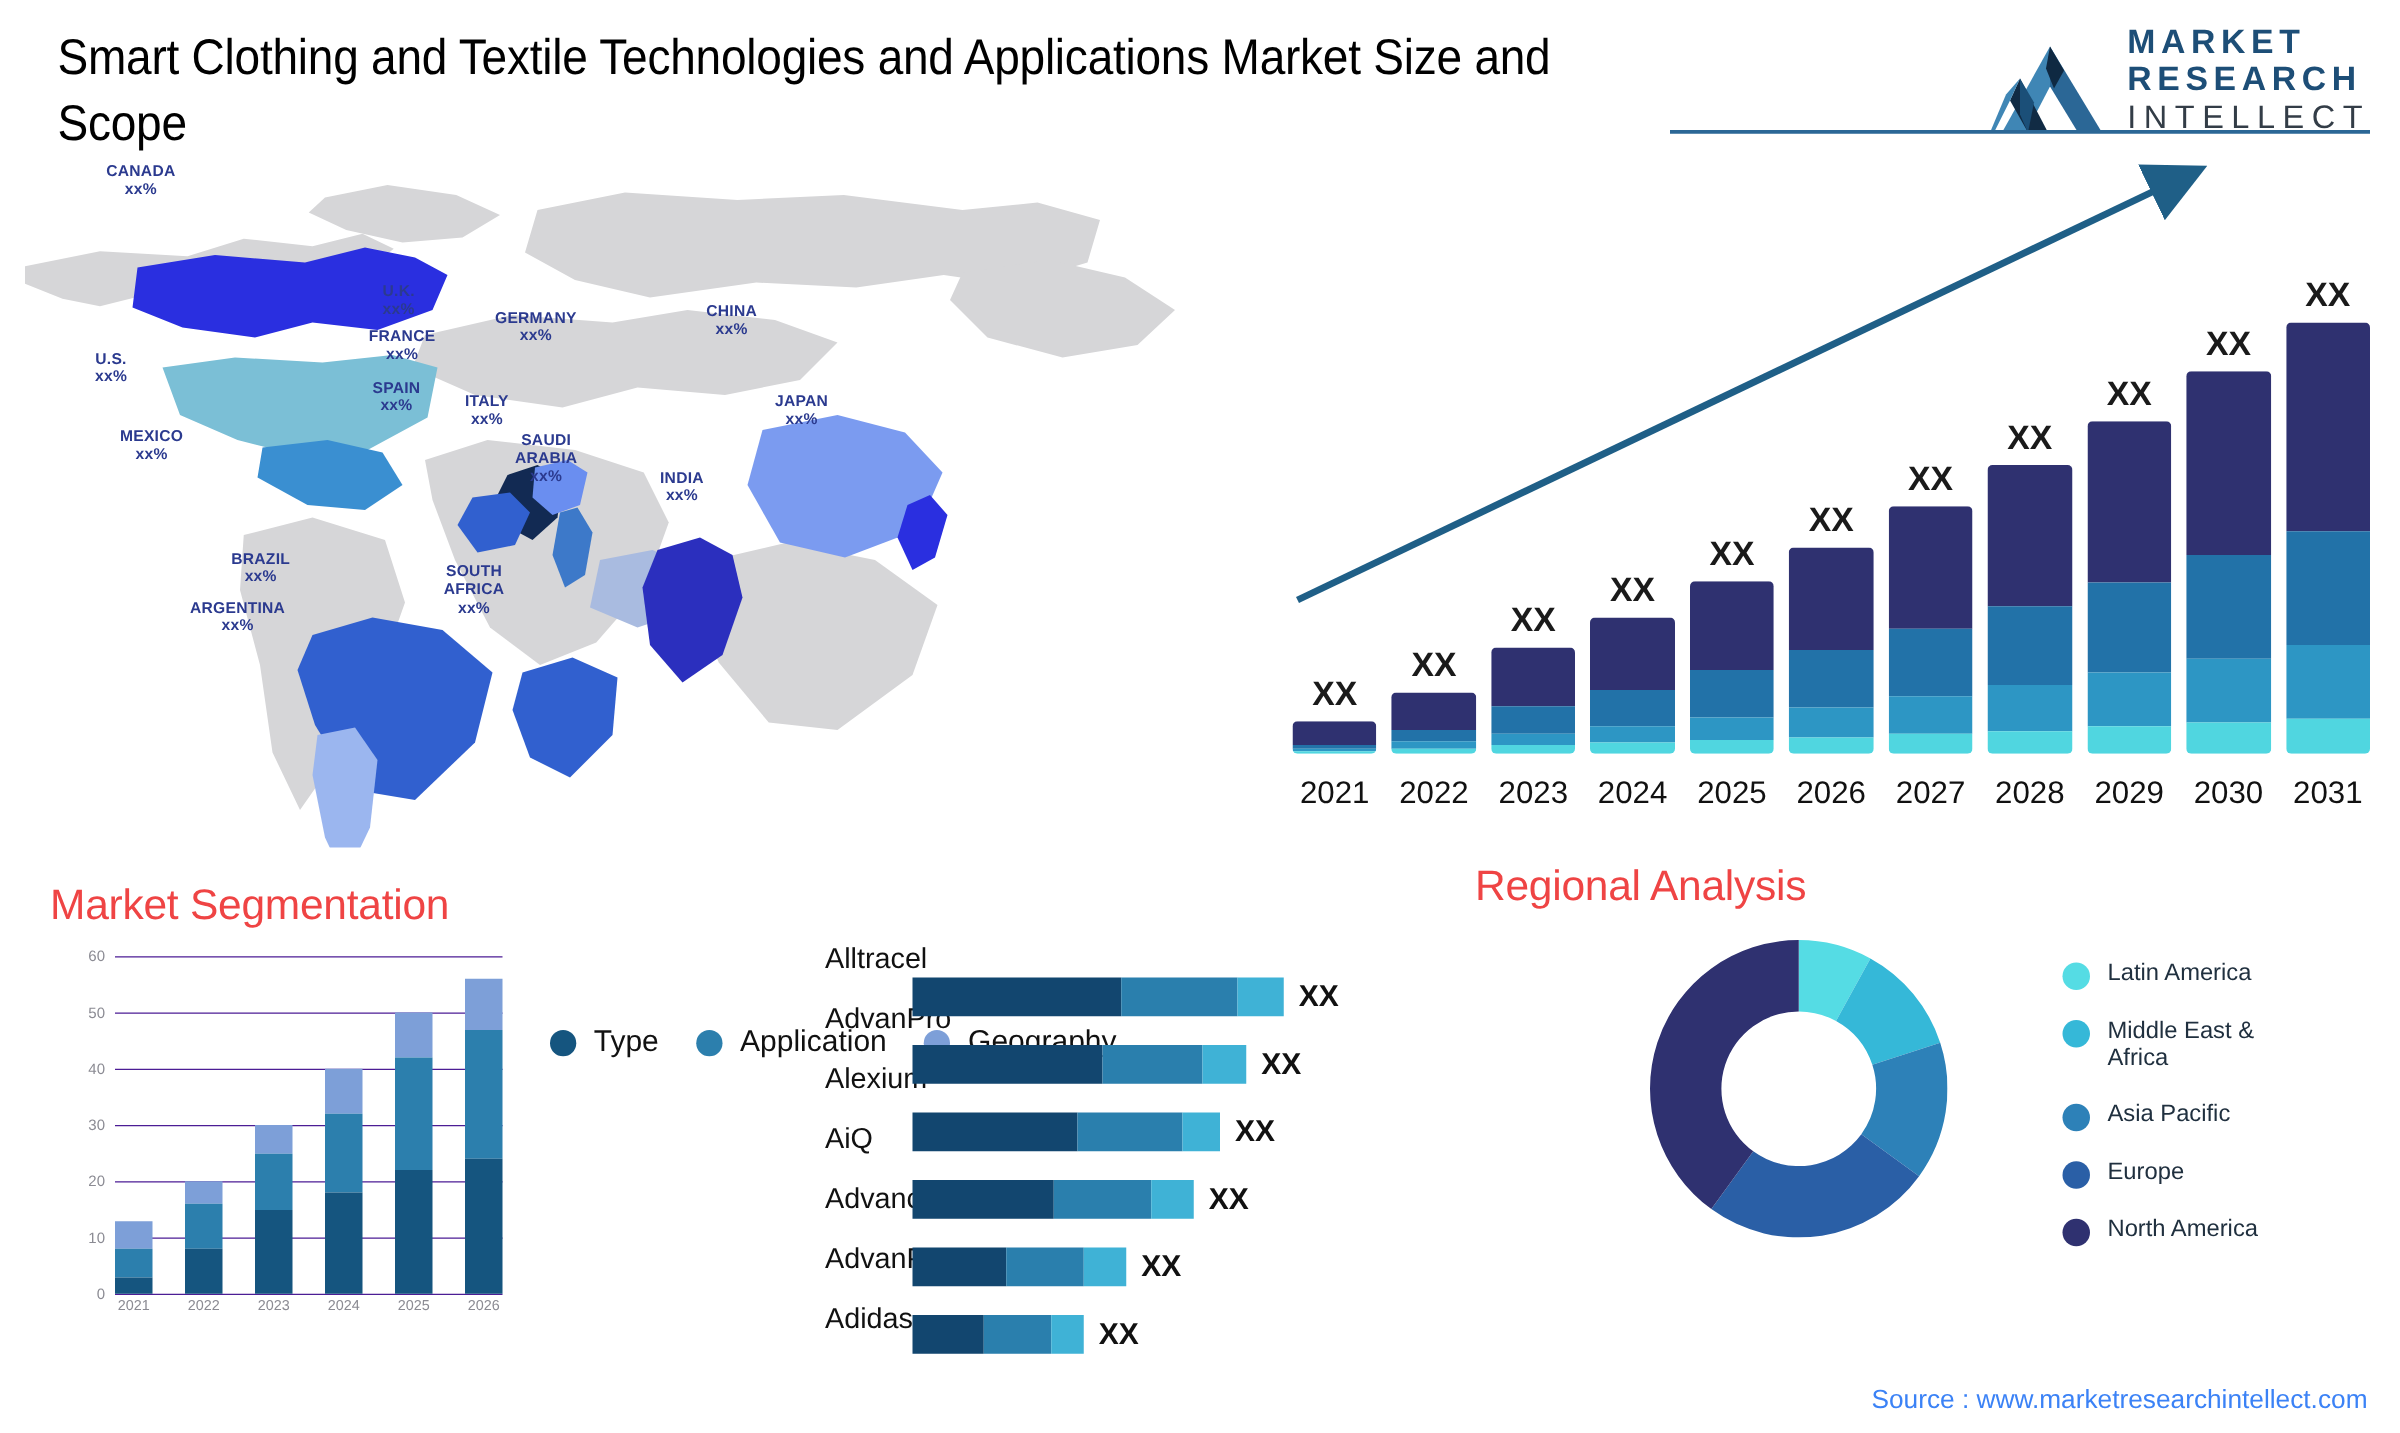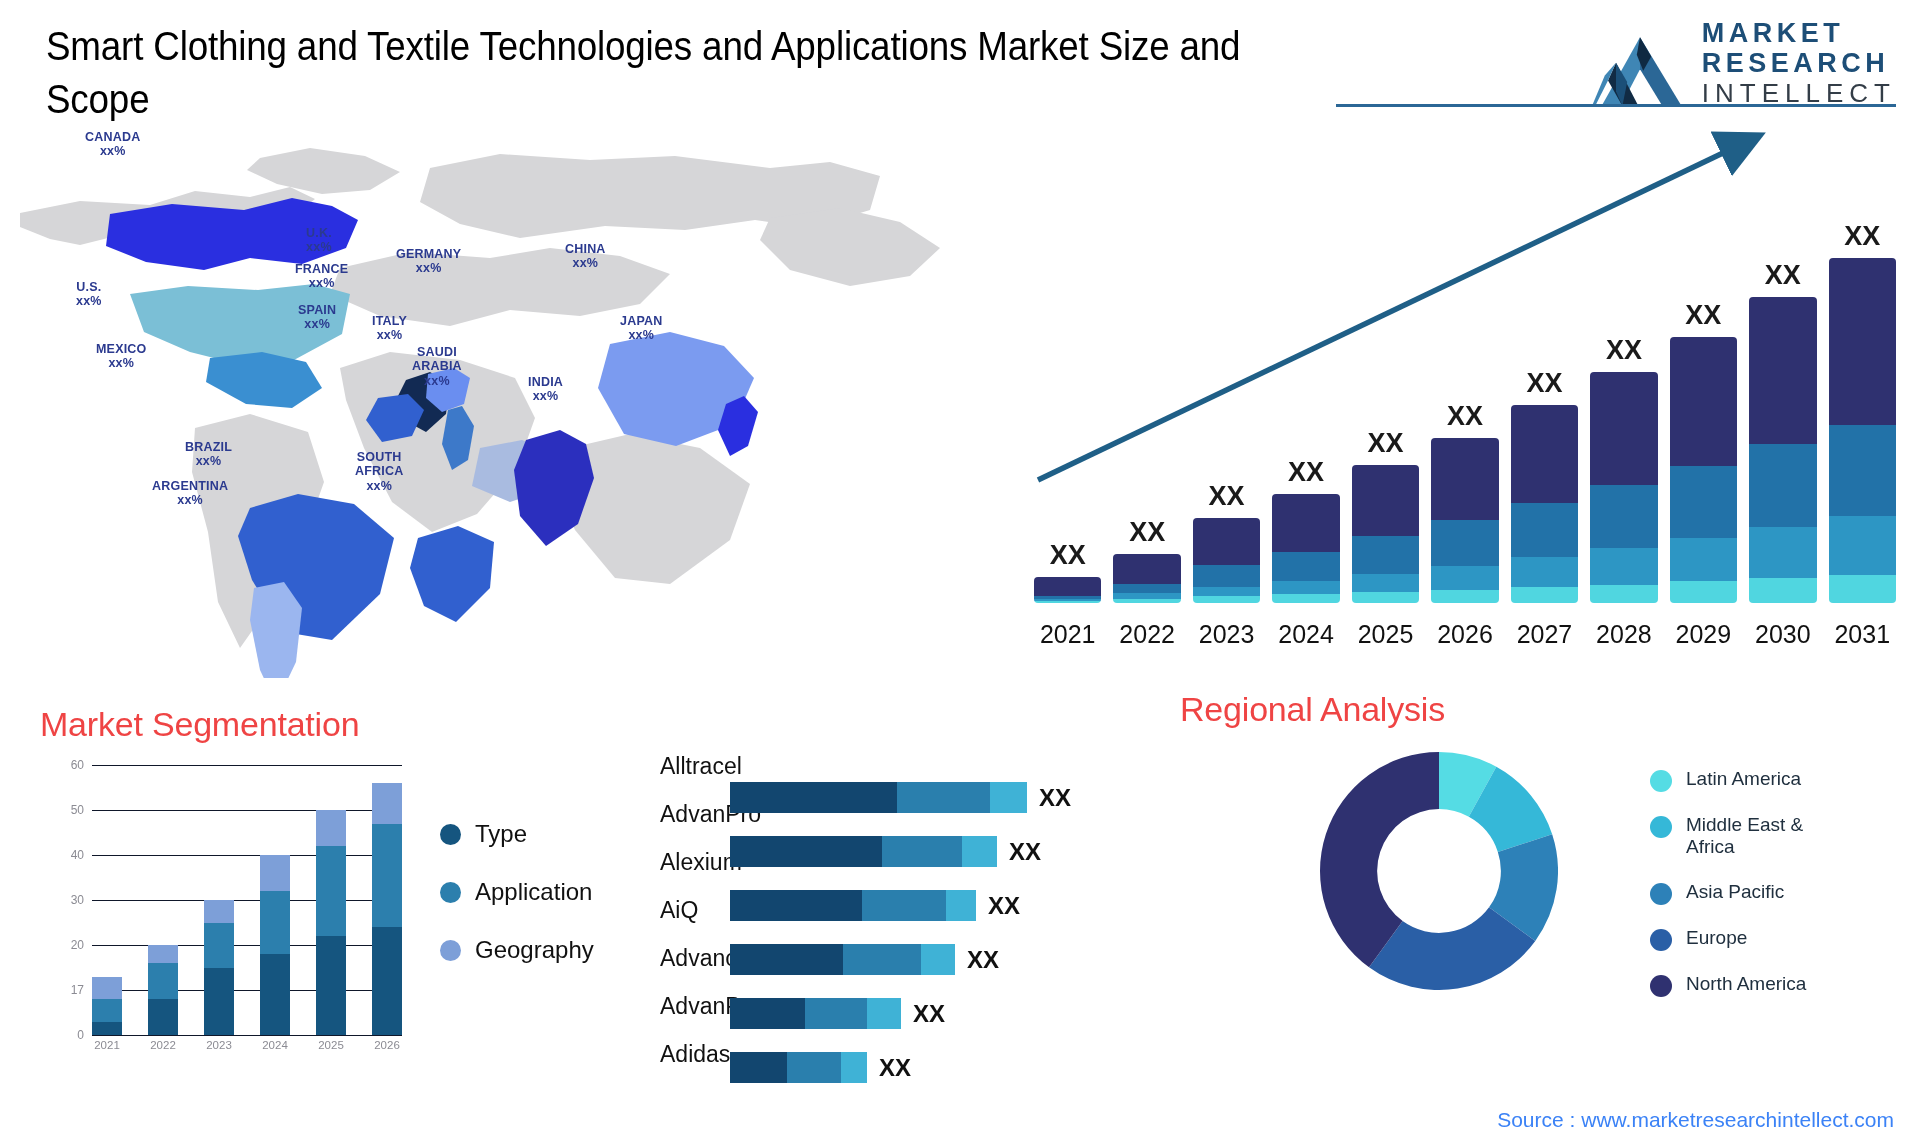--- a/index.html
+++ b/index.html
@@ -49,28 +49,28 @@
   .tc-year { flex: 1; text-align: center; font-size: 25px; color: #111; font-family: "Liberation Sans Narrow","Liberation Sans",sans-serif; }
   .tc-arrow { position: absolute; left: 0; top: 0; width: 890px; height: 490px; pointer-events: none; }
 
   
   .sec-title { position: absolute; font-size: 34px; font-weight: 400; color: #ef4444; font-family: "Liberation Sans","Liberation Sans Narrow",sans-serif; letter-spacing: -0.2px; }
 
   
   .seg { position: absolute; left: 40px; top: 705px; width: 560px; height: 420px; }
   .seg-plot { position: absolute; left: 52px; top: 60px; width: 310px; height: 270px; }
   .seg-grid { position: absolute; inset: 0; }
-  .seg-gridline { position: absolute; left: 0; width: 100%; height: 1px; background: #0f172a; }
+  .seg-gridline { position: absolute; left: 0; width: 100%; height: 1px; background: #4c1d95; }
   .seg-ytick { position: absolute; right: 100%; margin-right: 8px; transform: translateY(-50%); font-size: 12px; color: #8b8b93; }
   .seg-bars { position: absolute; inset: 0; display: flex; align-items: flex-end; justify-content: space-between; }
   .seg-col { width: 30px; display: flex; flex-direction: column; justify-content: flex-end; height: 100%; }
   .seg-seg { width: 100%; }
   .seg-xaxis { position: absolute; left: 52px; top: 334px; width: 310px; display: flex; justify-content: space-between; }
   .seg-xtick { width: 30px; text-align: center; font-size: 11.5px; color: #8b8b93; }
-  .seg-legend { position: absolute; left: 400px; top: 115px; display: flex; flex-direction: column; gap: 30px; }
+  .seg-legend { position: absolute; left: 400px; top: 115px; display: flex; flex-direction: row; gap: 30px; }
   .lg-row { display: flex; align-items: center; gap: 14px; }
   .lg-dot { width: 21px; height: 21px; border-radius: 50%; flex: none; }
   .lg-lbl { font-size: 24px; color: #111; }
 
   
   .players { position: absolute; left: 640px; top: 700px; width: 660px; height: 430px; }
   .pl-names { position: absolute; left: 20px; top: 52px; display: flex; flex-direction: column; gap: 20px; }
   .pl-name { height: 28px; font-size: 23px; color: #111; line-height: 28px; }
   .pl-bars { position: absolute; left: 90px; top: 82px; width: 560px; display: flex; flex-direction: column; gap: 23px; }
   .pl-row { display: flex; align-items: center; height: 31px; }
@@ -299,21 +299,21 @@
           <div class="seg-gridline" style="top: 90px;">
             <div class="seg-ytick" style="top: 0px;">40</div>
           </div>
           <div class="seg-gridline" style="top: 135px;">
             <div class="seg-ytick" style="top: 0px;">30</div>
           </div>
           <div class="seg-gridline" style="top: 180px;">
             <div class="seg-ytick" style="top: 0px;">20</div>
           </div>
           <div class="seg-gridline" style="top: 225px;">
-            <div class="seg-ytick" style="top: 0px;">17</div>
+            <div class="seg-ytick" style="top: 0px;">10</div>
           </div>
           <div class="seg-gridline" style="top: 270px;">
             <div class="seg-ytick" style="top: 0px;">0</div>
           </div>
         </div>
       <div class="seg-bars" id="seg-bars">
           <div class="seg-col">
             <div class="seg-seg" style="background: rgb(125, 159, 216); height: 22.5px;"></div>
             <div class="seg-seg" style="background: rgb(44, 127, 173); height: 22.5px;"></div>
             <div class="seg-seg" style="background: rgb(21, 85, 127); height: 13.5px;"></div>

